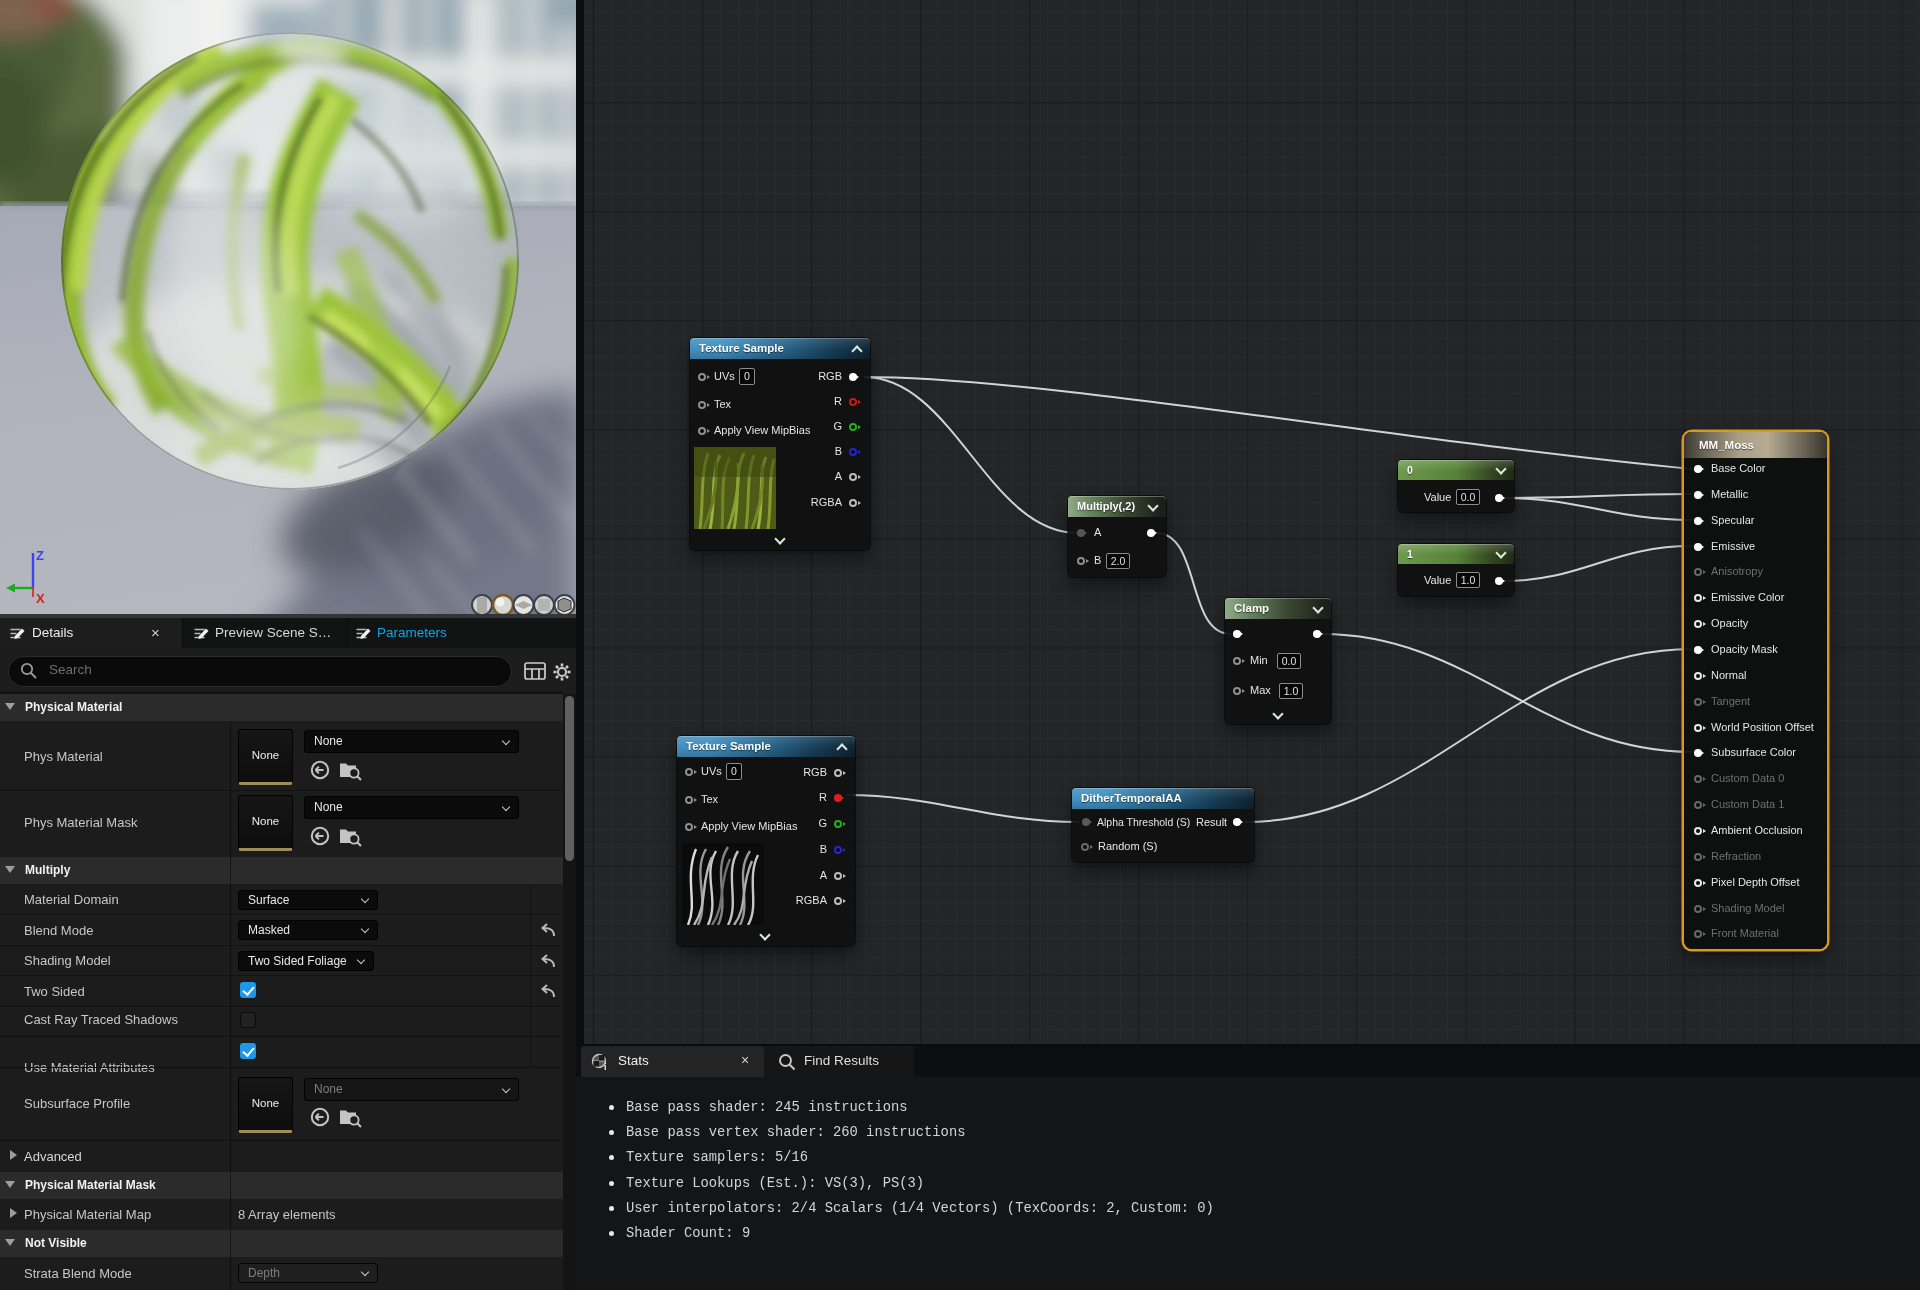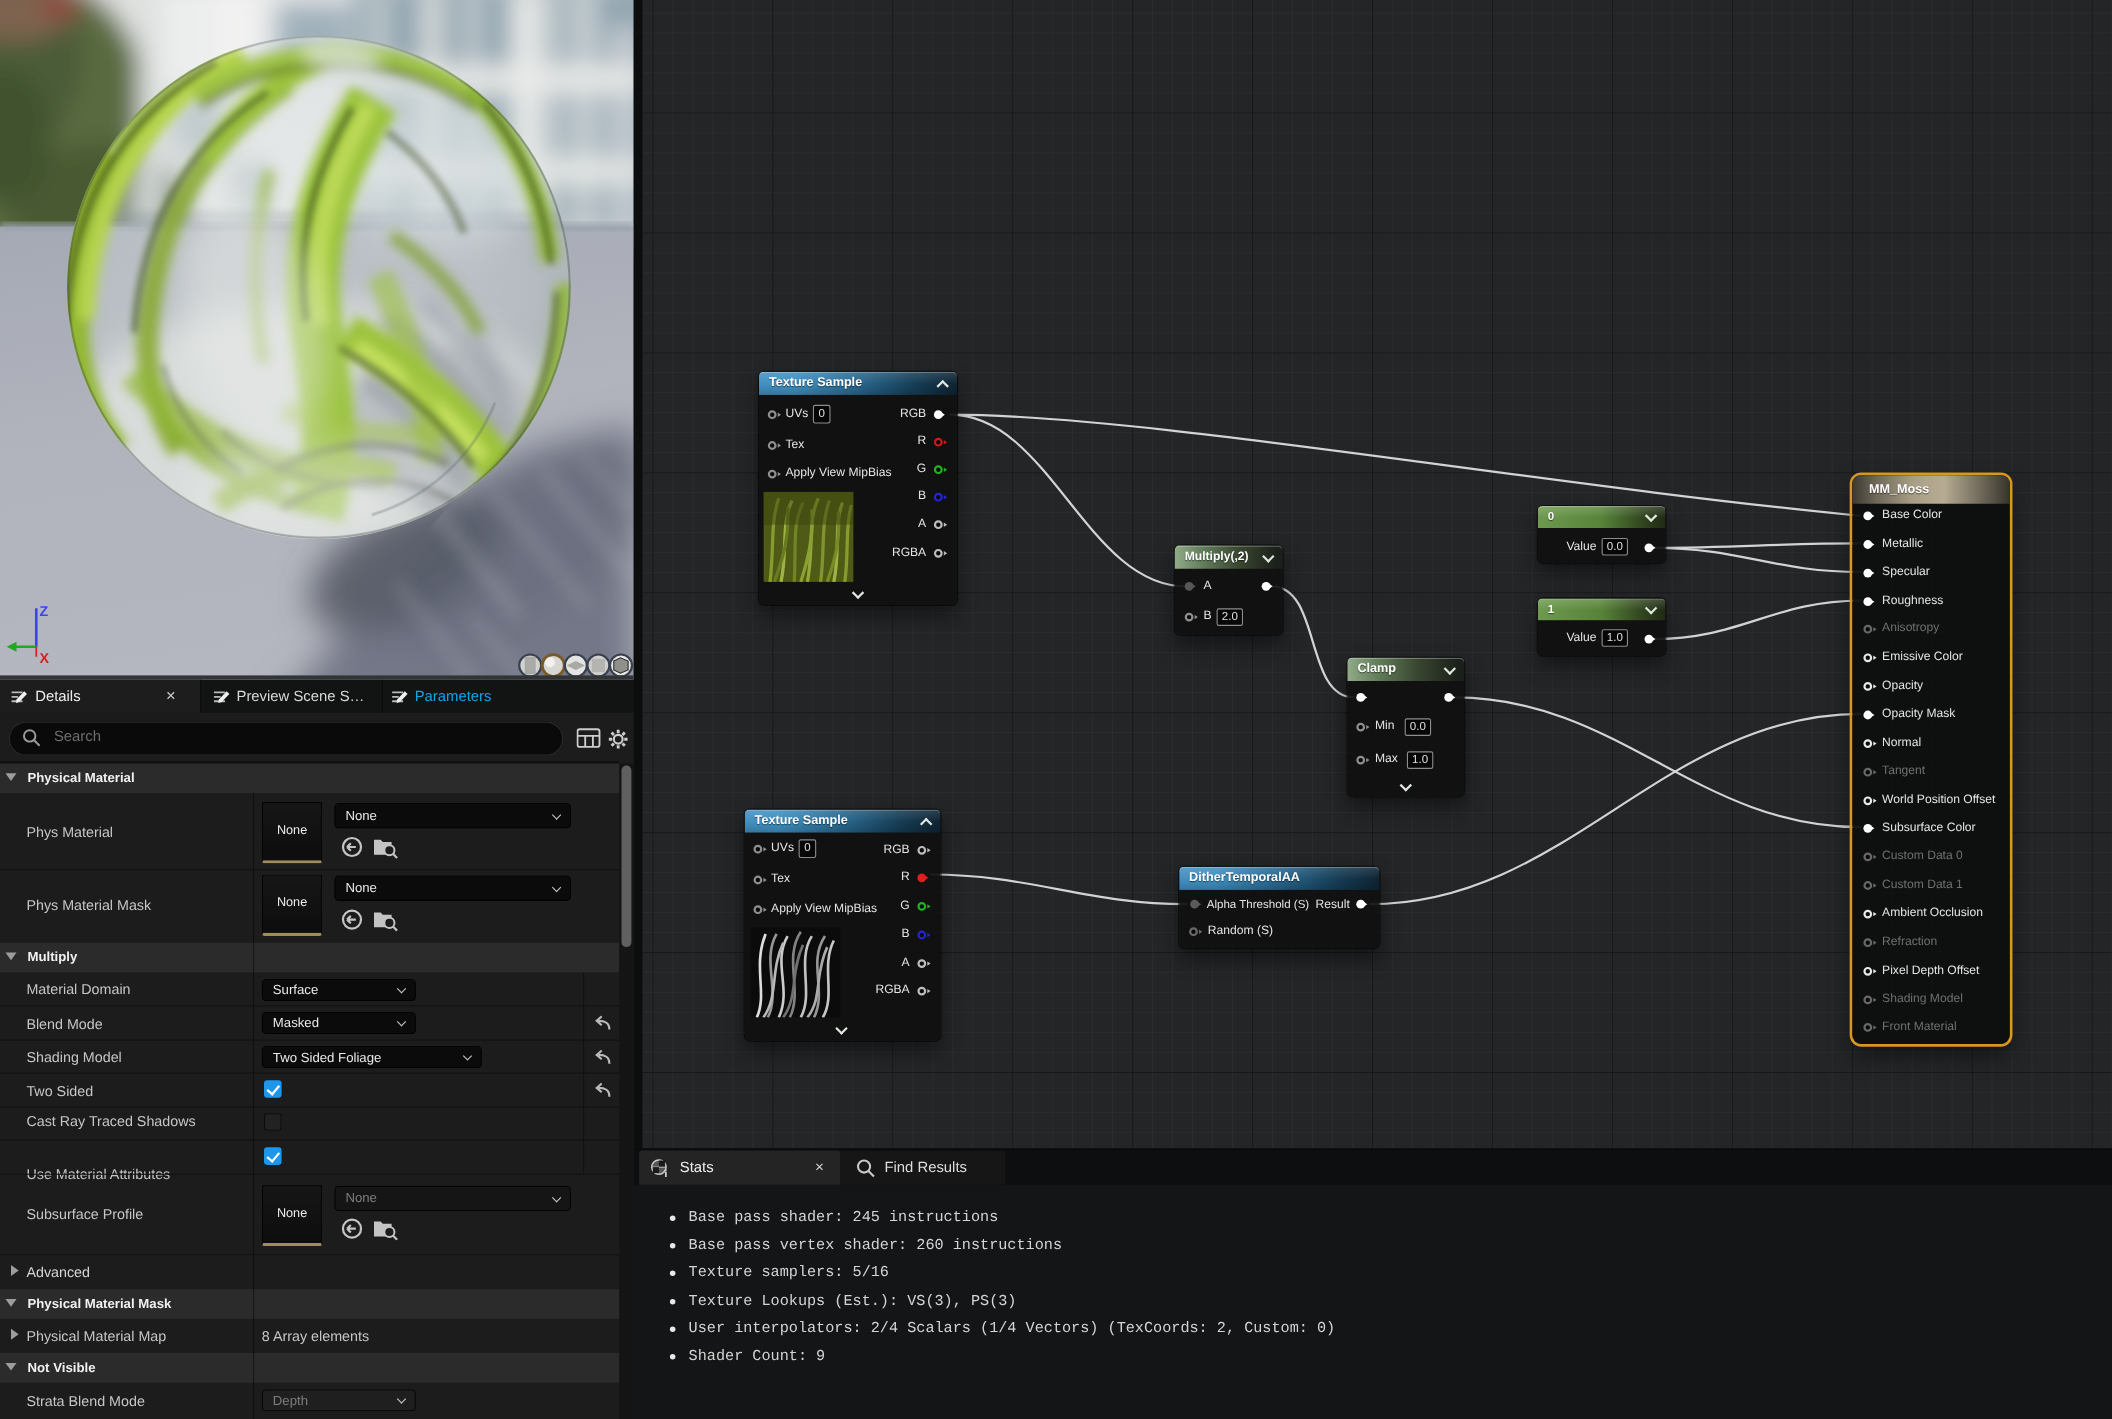--- a/index.html
+++ b/index.html
@@ -381,21 +381,21 @@
 
 <div class="node" style="left:1684px;top:432px;width:143px;height:517px;border-radius:8px;box-shadow:0 0 0 2.5px #d9971f,0 10px 20px rgba(0,0,0,.5);background:rgba(14,15,14,.95)">
  <div class="nh hm" style="height:26px;line-height:26px;border-radius:7px 7px 0 0;padding-left:15px">MM_Moss</div>
  <span class="pin ps" style="left:10px;top:33.0px;color:#fff"></span>
     <span class="pl" style="left:27px;top:30.0px">Base Color</span>
  <span class="pin ps" style="left:10px;top:58.9px;color:#fff"></span>
     <span class="pl" style="left:27px;top:55.9px">Metallic</span>
  <span class="pin ps" style="left:10px;top:84.7px;color:#fff"></span>
     <span class="pl" style="left:27px;top:81.7px">Specular</span>
  <span class="pin ps" style="left:10px;top:110.6px;color:#fff"></span>
-    <span class="pl" style="left:27px;top:107.6px">Roughness</span>
+    <span class="pl" style="left:27px;top:107.6px">Emissive</span>
  <span class="pin pr" style="left:10px;top:136.4px;color:#686868"></span>
     <span class="pl pld" style="left:27px;top:133.4px">Anisotropy</span>
  <span class="pin pr" style="left:10px;top:162.2px;color:#e8e8e8"></span>
     <span class="pl" style="left:27px;top:159.2px">Emissive Color</span>
  <span class="pin pr" style="left:10px;top:188.1px;color:#e8e8e8"></span>
     <span class="pl" style="left:27px;top:185.1px">Opacity</span>
  <span class="pin ps" style="left:10px;top:214.0px;color:#fff"></span>
     <span class="pl" style="left:27px;top:211.0px">Opacity Mask</span>
  <span class="pin pr" style="left:10px;top:239.8px;color:#e8e8e8"></span>
     <span class="pl" style="left:27px;top:236.8px">Normal</span>
@@ -536,21 +536,21 @@
 <div class="dd" style="left:238px;top:890px;width:140px;height:20px;line-height:20px">Surface</div>
 <div class="sep" style="top:914px"></div>
 <div class="lbl" style="top:923px">Blend Mode</div>
 <div class="dd" style="left:238px;top:920px;width:140px;height:20px;line-height:20px">Masked</div>
 <svg width="18" height="16" style="position:absolute;left:539px;top:923px">
     <path d="M15 13 C15 6 10 5 4.5 5" stroke="#b9b9b9" stroke-width="2" fill="none"></path>
     <path d="M8 1 L3.5 5 L8 9" stroke="#b9b9b9" stroke-width="2" fill="none"></path>
   </svg>
 <div class="sep" style="top:945px"></div>
 <div class="lbl" style="top:953px">Shading Model</div>
-<div class="dd" style="left:238px;top:951px;width:200px;height:20px;line-height:20px">Two Sided Foliage</div>
+<div class="dd" style="left:238px;top:951px;width:136px;height:20px;line-height:20px">Two Sided Foliage</div>
 <svg width="18" height="16" style="position:absolute;left:539px;top:954px">
     <path d="M15 13 C15 6 10 5 4.5 5" stroke="#b9b9b9" stroke-width="2" fill="none"></path>
     <path d="M8 1 L3.5 5 L8 9" stroke="#b9b9b9" stroke-width="2" fill="none"></path>
   </svg>
 <div class="sep" style="top:975px"></div>
 <div class="lbl" style="top:984px">Two Sided</div>
 <div class="cbx on" style="left:240px;top:982px"></div>
 <svg width="18" height="16" style="position:absolute;left:539px;top:984px">
     <path d="M15 13 C15 6 10 5 4.5 5" stroke="#b9b9b9" stroke-width="2" fill="none"></path>
     <path d="M8 1 L3.5 5 L8 9" stroke="#b9b9b9" stroke-width="2" fill="none"></path>

